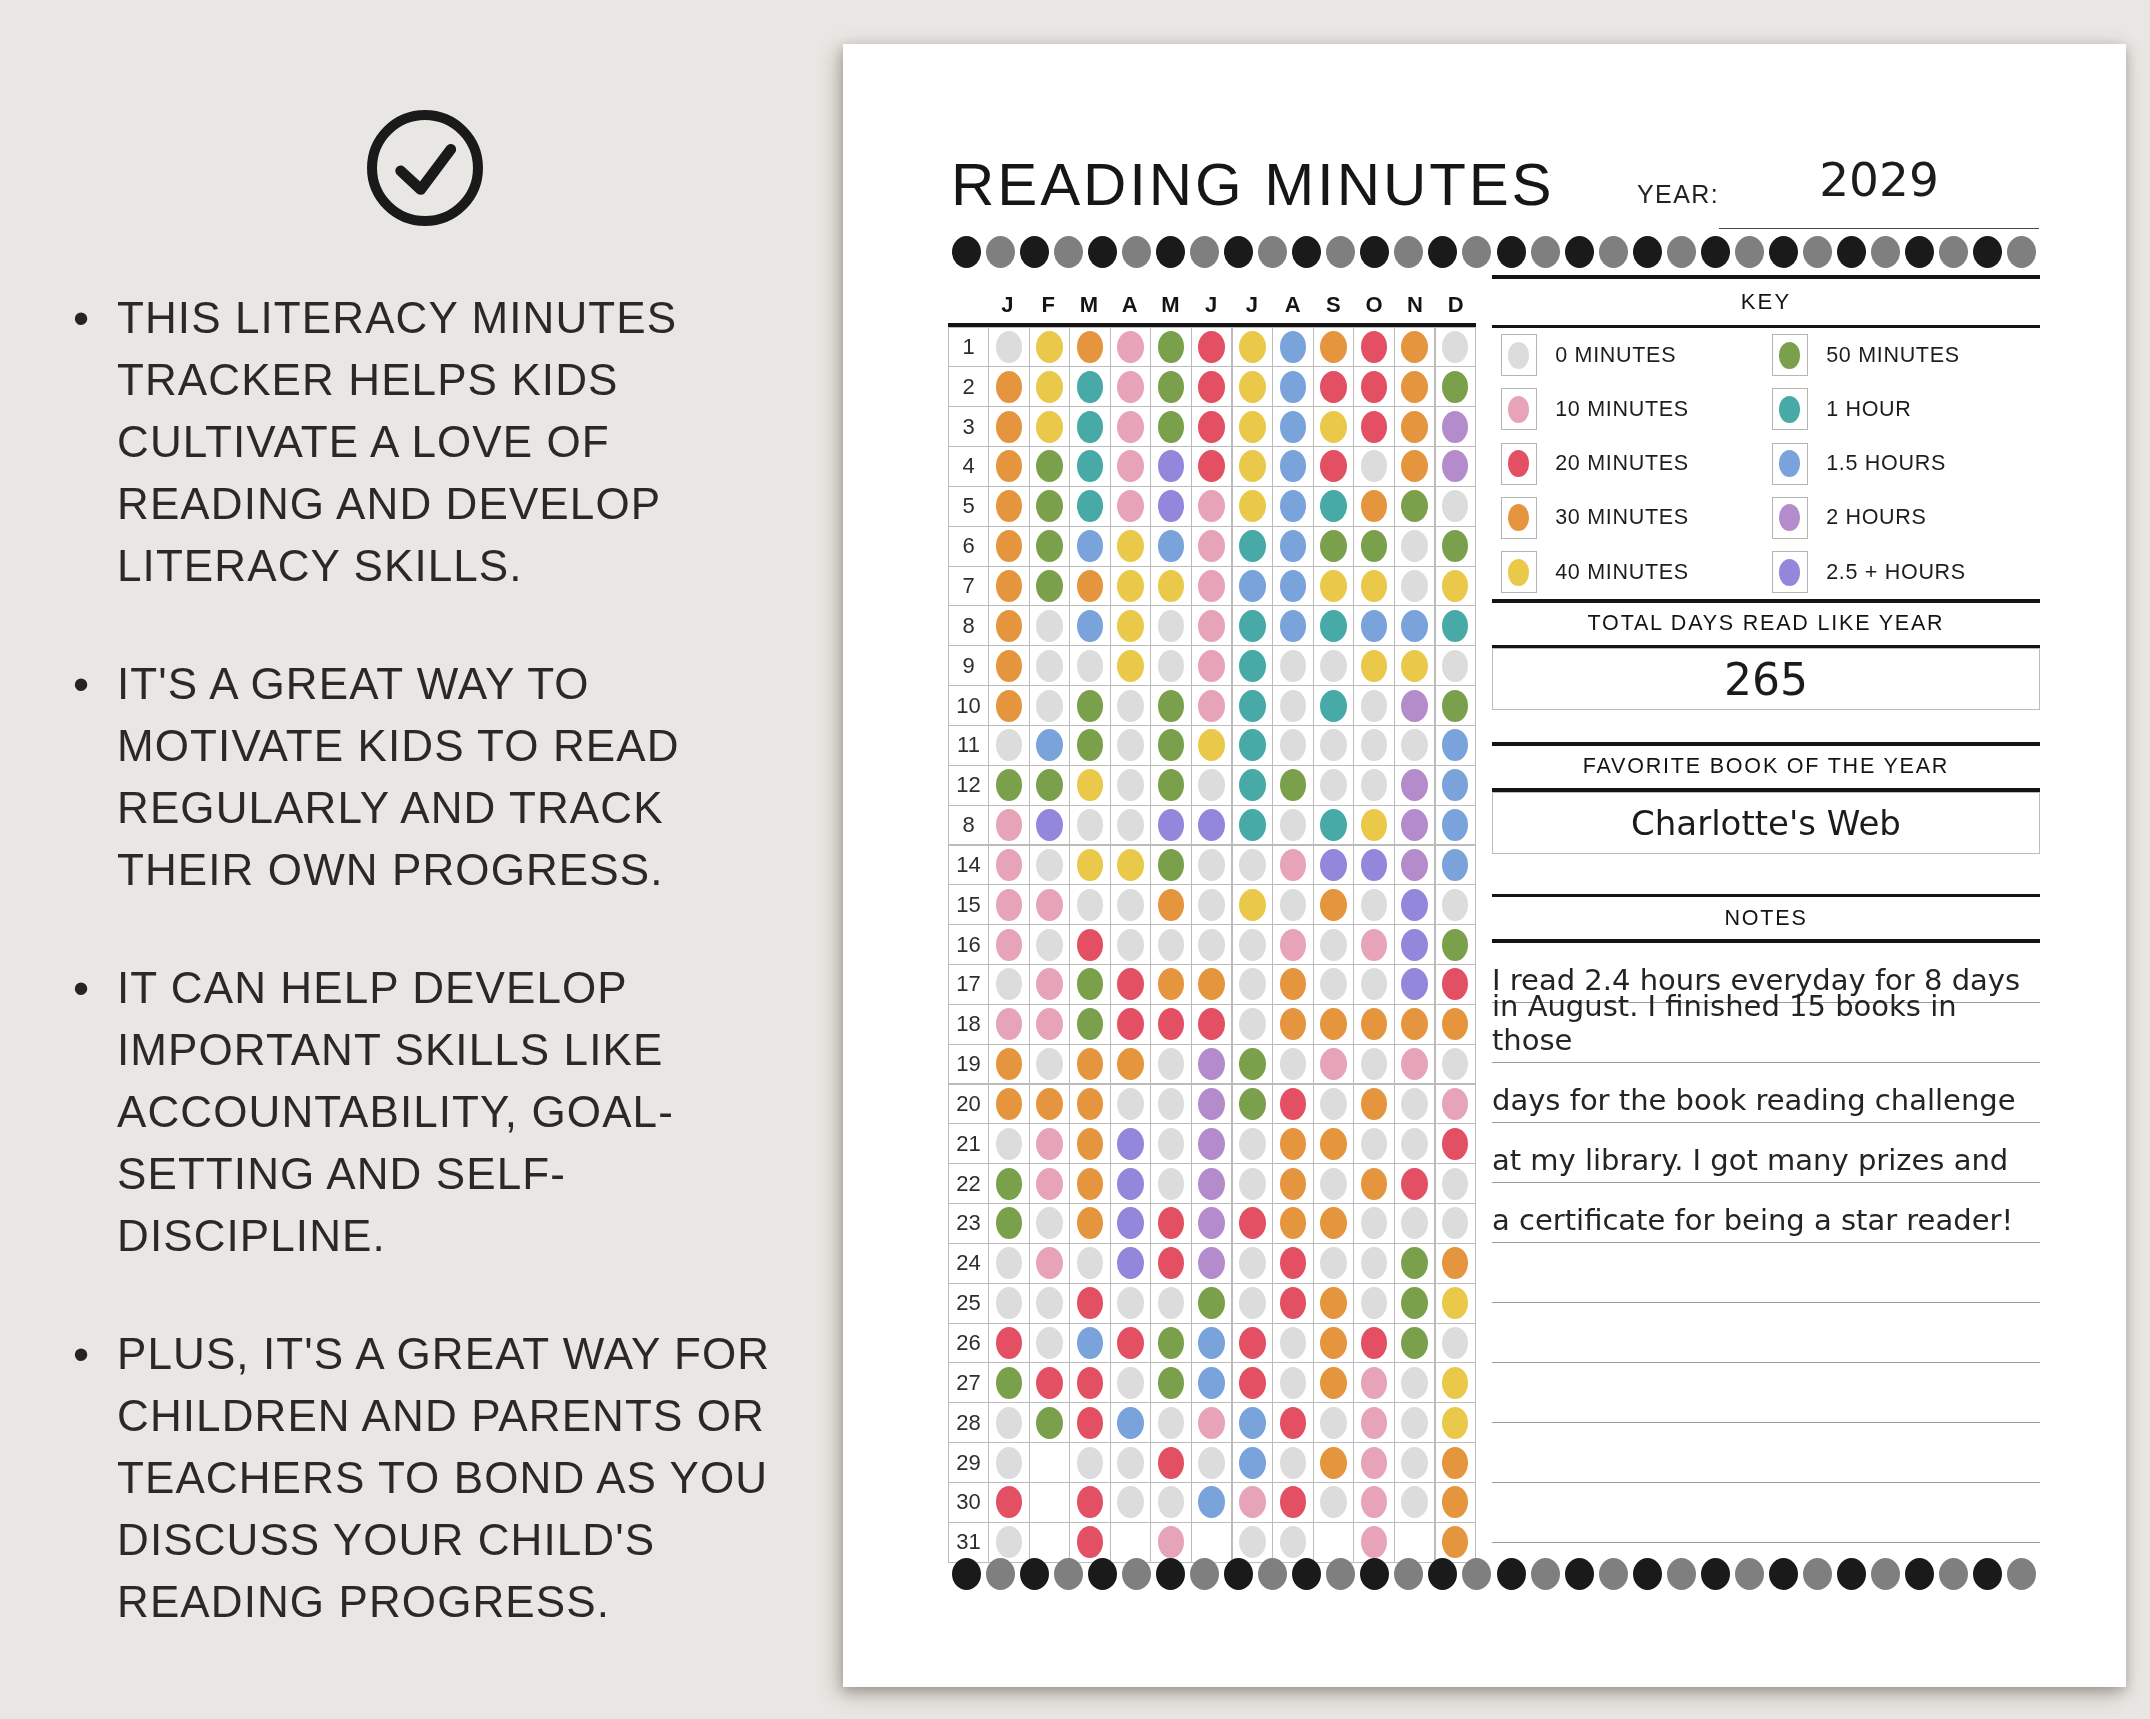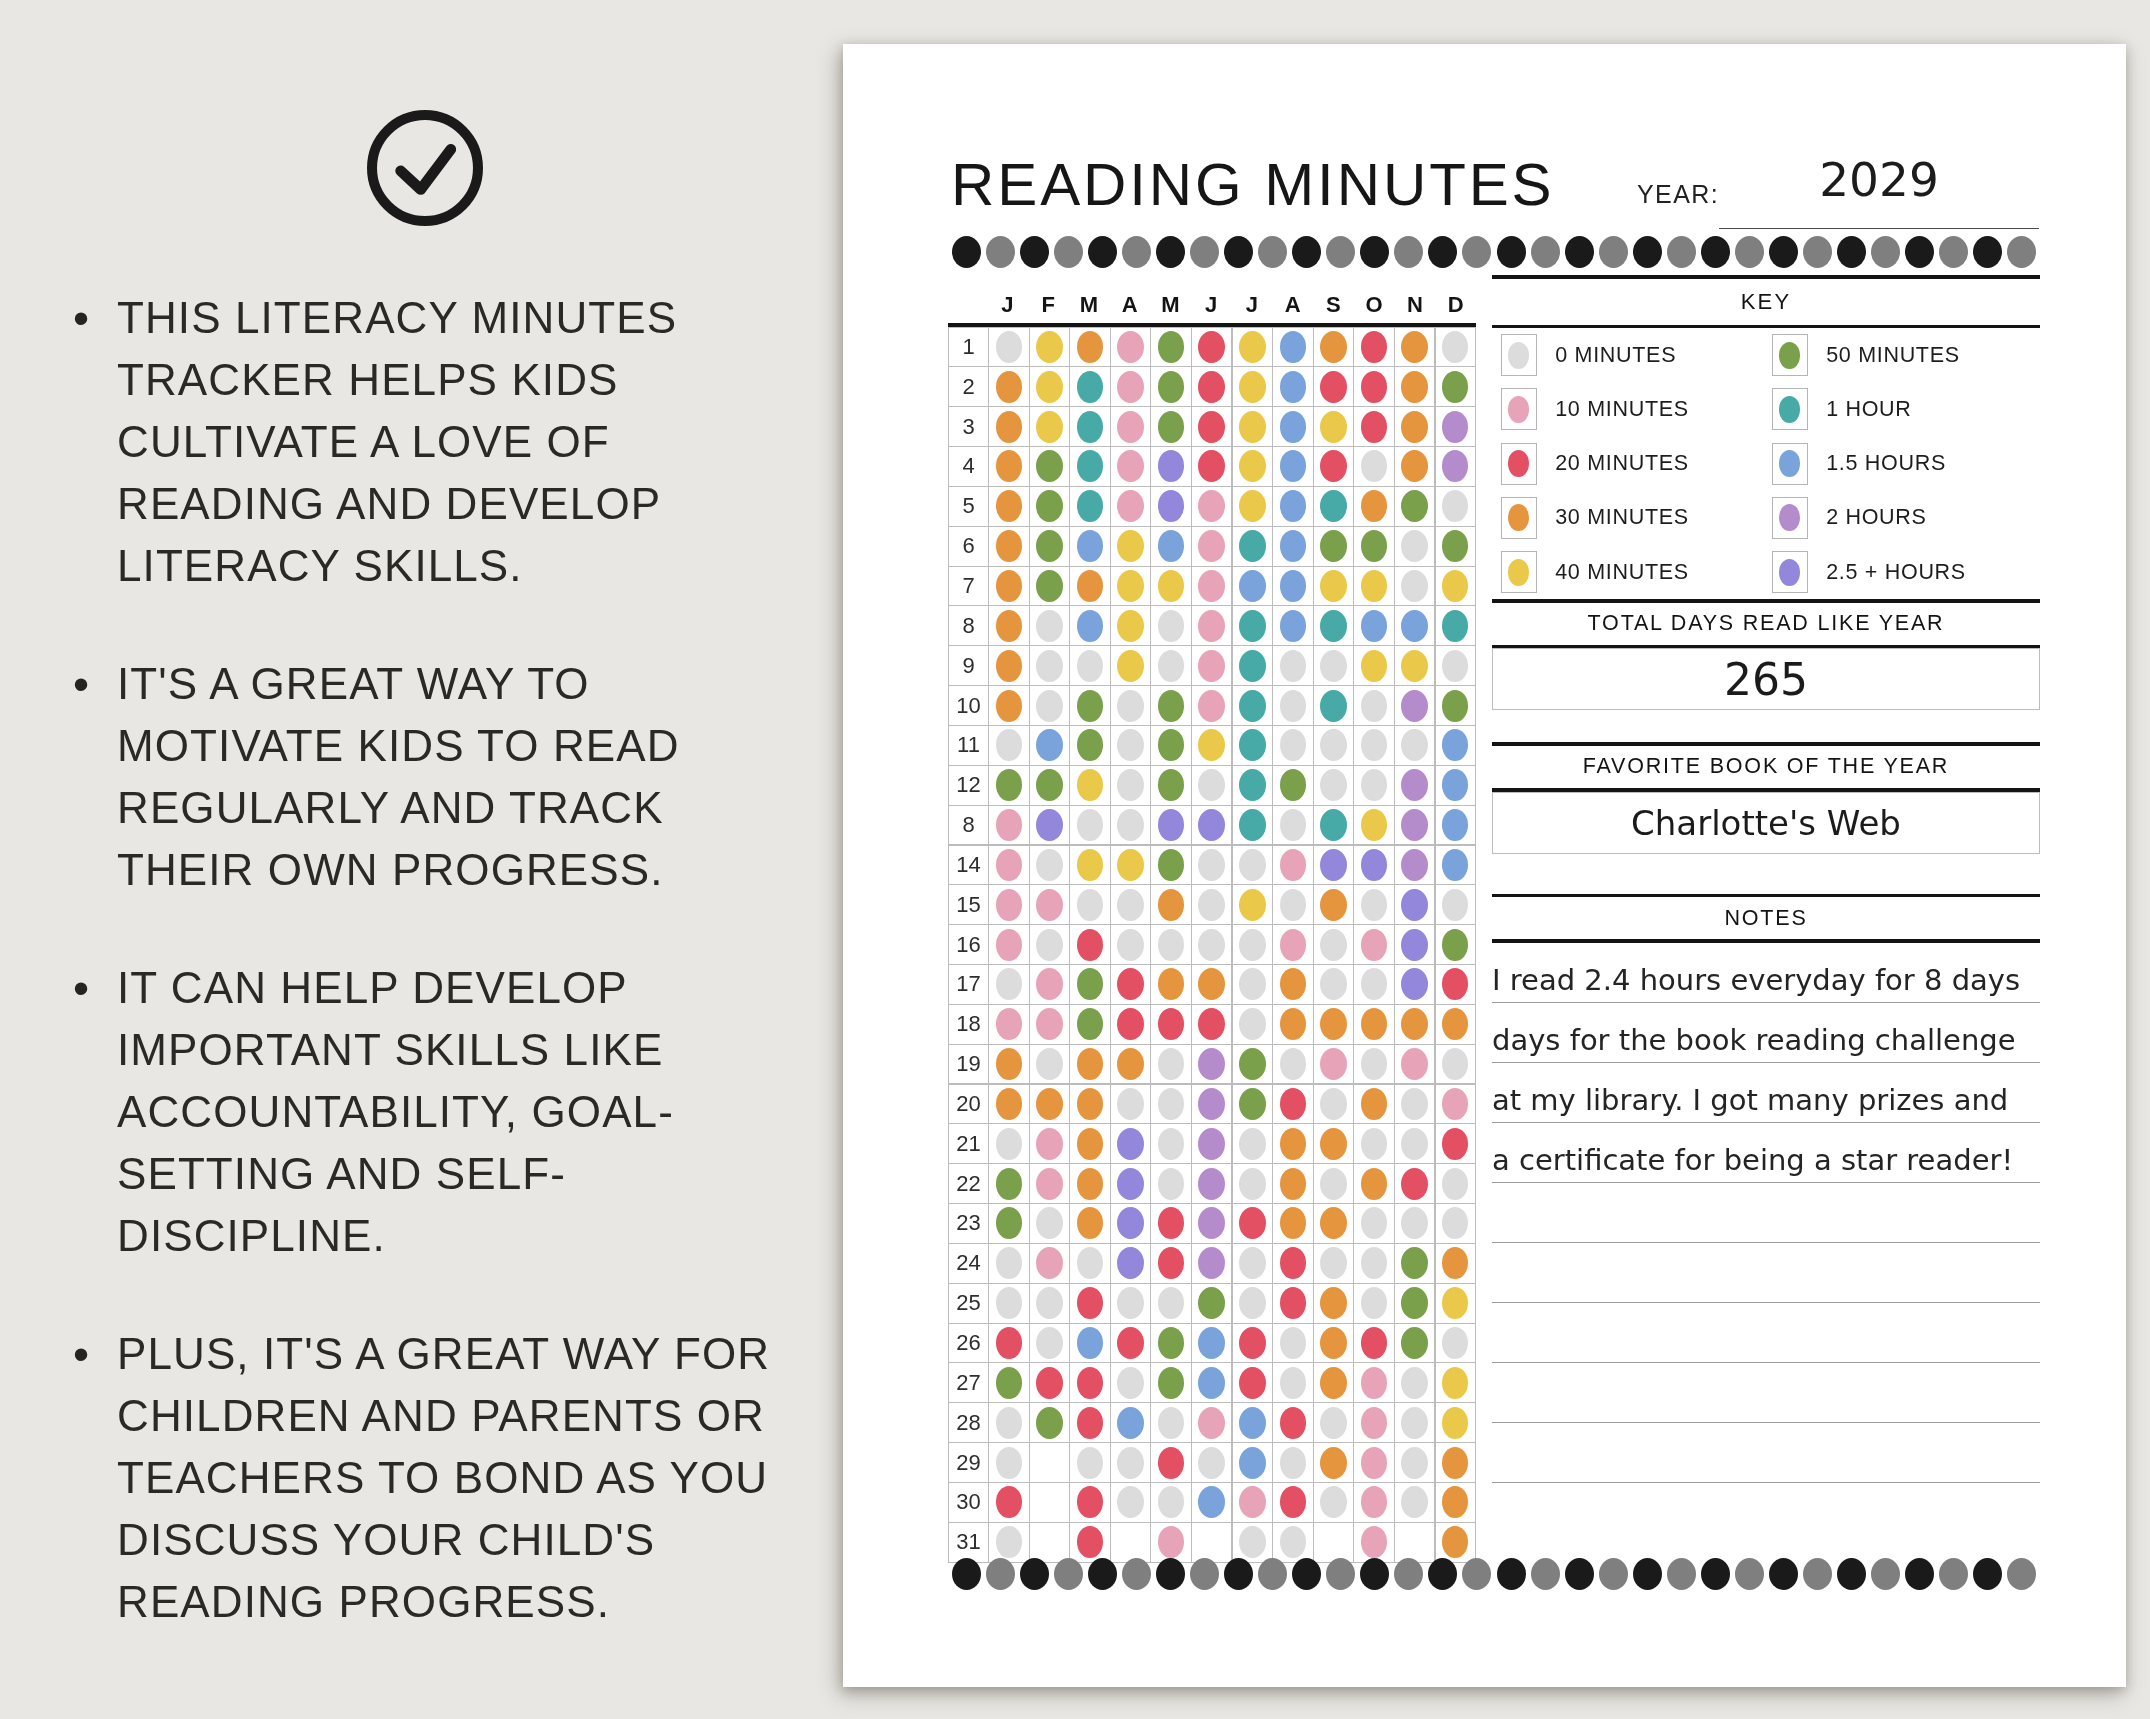--- a/index.html
+++ b/index.html
@@ -1374,20 +1374,23 @@
     <div class="spacer56"></div>
 
     <div class="thick"></div>
     <div class="sec-label">NOTES</div>
     <div class="thick"></div>
     <div>
         <div class="note-line">
           <span class="hand note-text">I read 2.4 hours everyday for 8 days</span>
         </div>
         <div class="note-line">
+          <span class="hand note-text">in August. I finished 15 books in those</span>
+        </div>
+        <div class="note-line">
           <span class="hand note-text">days for the book reading challenge</span>
         </div>
         <div class="note-line">
           <span class="hand note-text">at my library. I got many prizes and</span>
         </div>
         <div class="note-line">
           <span class="hand note-text">a certificate for being a star reader!</span>
         </div>
         <div class="note-line"></div>
         <div class="note-line"></div>

